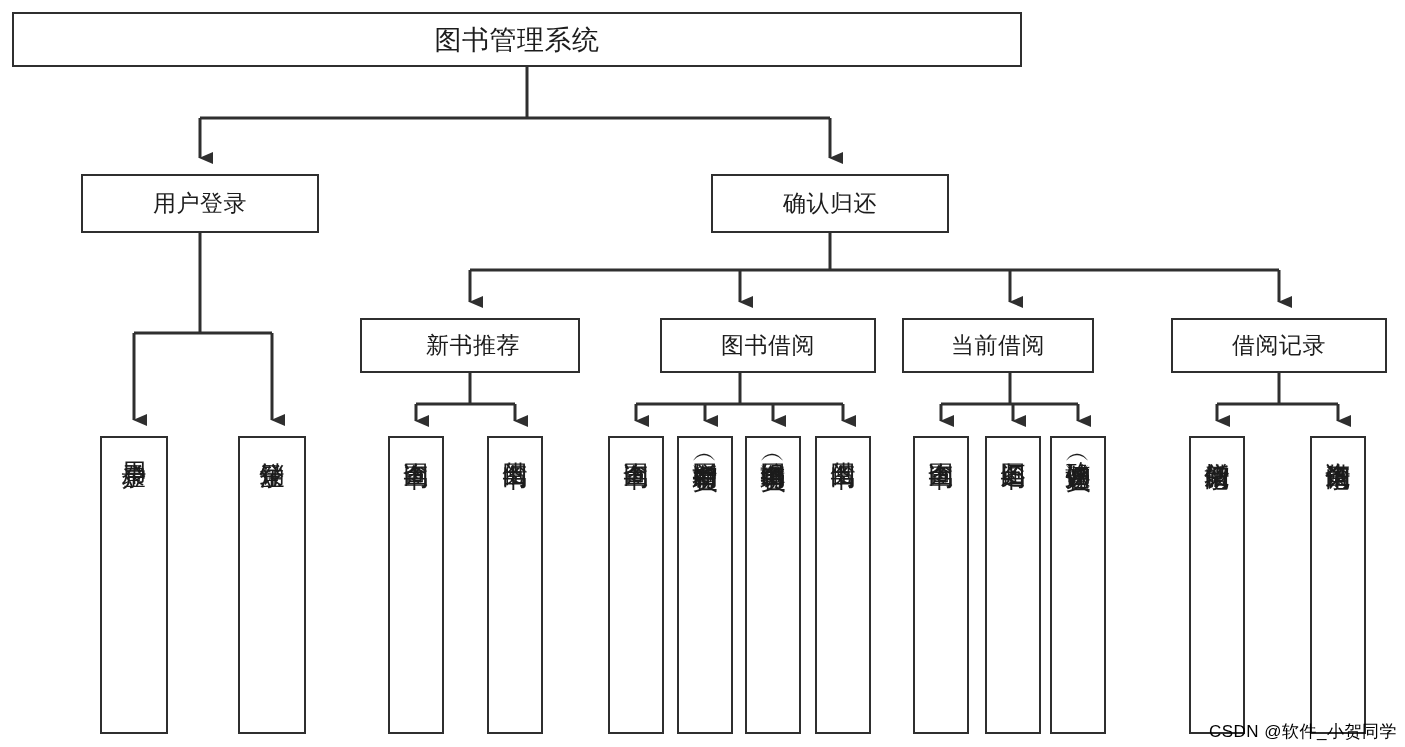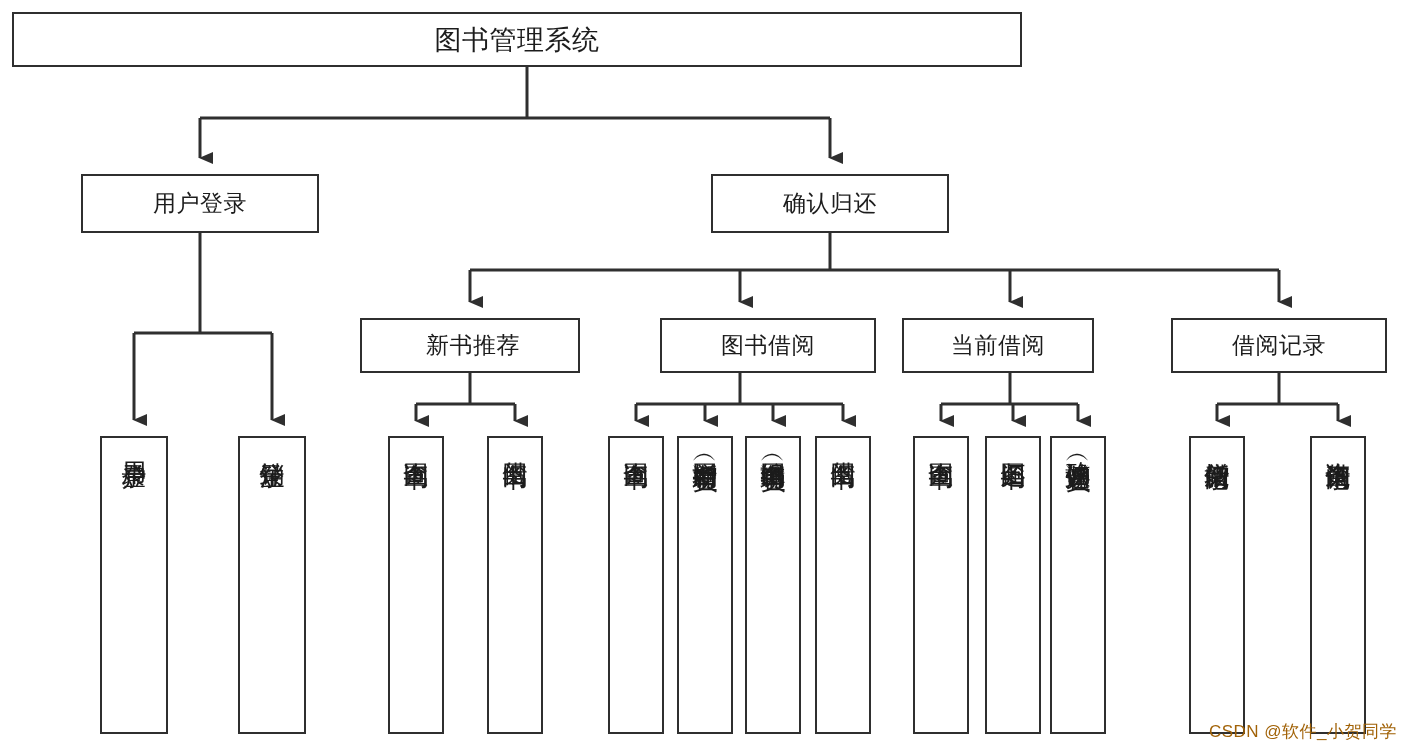--- a/index.html
+++ b/index.html
@@ -52,21 +52,21 @@
     letter-spacing: 1px;
     white-space: nowrap;
     display: block;
   }
   .node.lvl0 { font-size: 27px; }
   .watermark {
     position: absolute;
     right: 8px;
     bottom: 4px;
     font-size: 17px;
-    color: #a16207;
+    color: #000000;
     letter-spacing: 0.5px;
     white-space: nowrap;
   }
 </style>
 </head>
 <body>
 
 <div id="stage">
 
   <svg id="wires" viewBox="0 0 1405 747">

